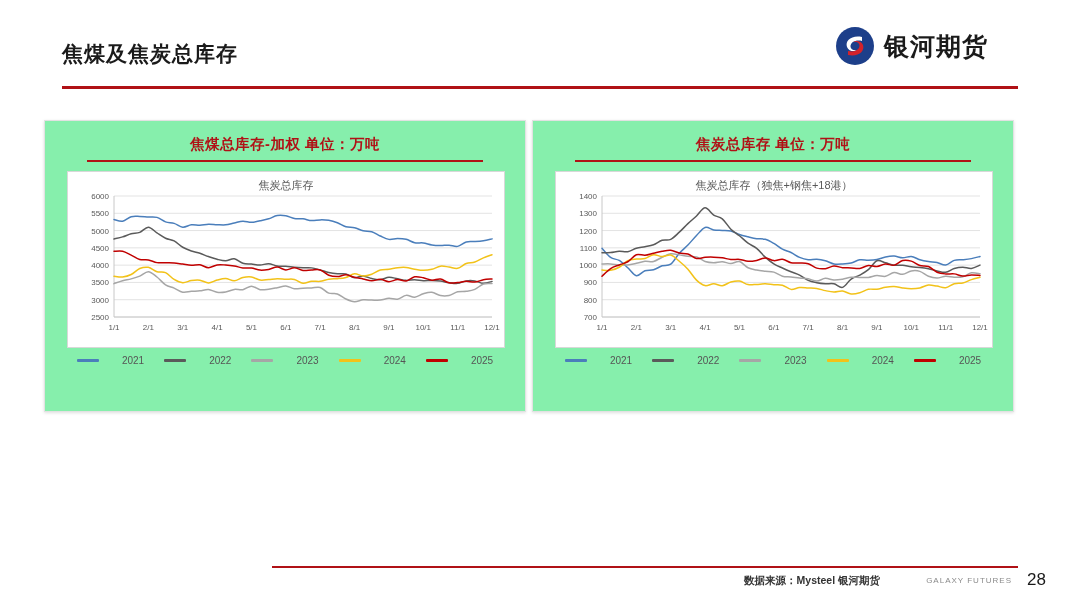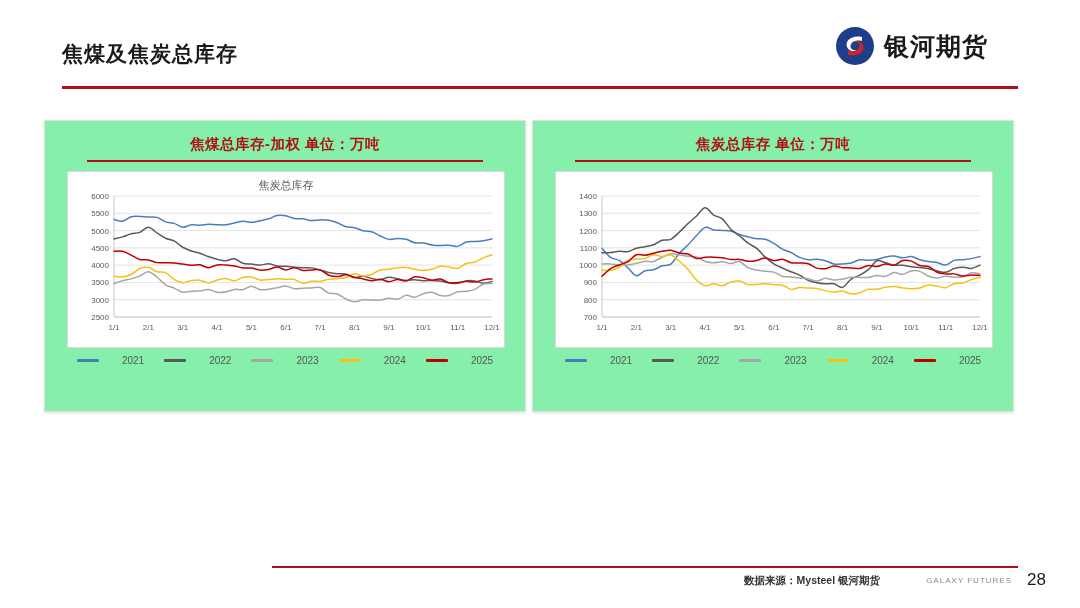--- a/index.html
+++ b/index.html
@@ -168,20 +168,21 @@
       <span>2025</span>
     </span>
   </div>
 </div>
 
 <div class="panel" id="panel-right">
   <div class="panel-title">焦炭总库存    单位：万吨</div>
   <div class="panel-title-rule"></div>
 
   <div class="chart-box">
+    <div class="chart-head">焦炭总库存（独焦+钢焦+18港）</div>
     <svg class="plot" id="plot-right" viewBox="0 0 436 175">
         <line x1="46" y1="145" x2="424" y2="145" stroke="#e3e3e3" stroke-width="1"></line>
         <text x="41" y="148" text-anchor="end" font-size="8" fill="#595959">700</text>
         <line x1="46" y1="127.71428571428572" x2="424" y2="127.71428571428572" stroke="#e3e3e3" stroke-width="1"></line>
         <text x="41" y="130.71428571428572" text-anchor="end" font-size="8" fill="#595959">800</text>
         <line x1="46" y1="110.42857142857143" x2="424" y2="110.42857142857143" stroke="#e3e3e3" stroke-width="1"></line>
         <text x="41" y="113.42857142857143" text-anchor="end" font-size="8" fill="#595959">900</text>
         <line x1="46" y1="93.14285714285714" x2="424" y2="93.14285714285714" stroke="#e3e3e3" stroke-width="1"></line>
         <text x="41" y="96.14285714285714" text-anchor="end" font-size="8" fill="#595959">1000</text>
         <line x1="46" y1="75.85714285714286" x2="424" y2="75.85714285714286" stroke="#e3e3e3" stroke-width="1"></line>

